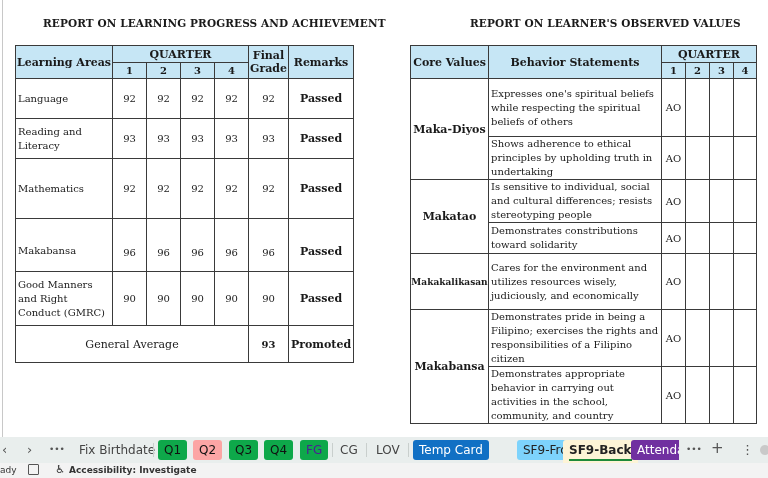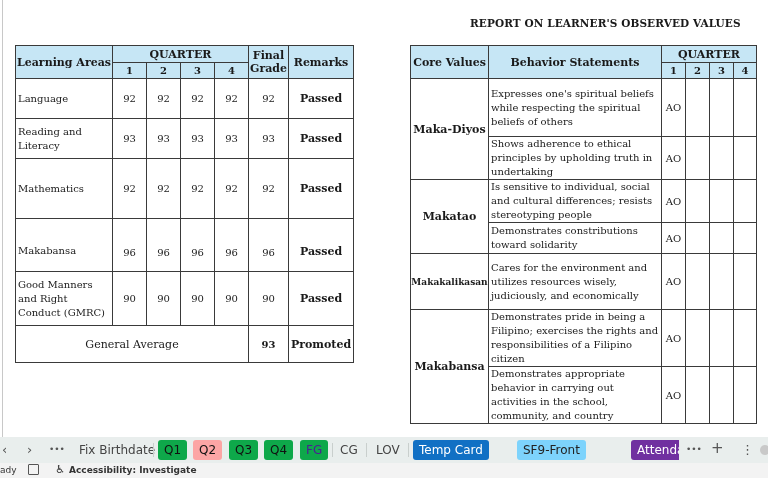--- a/index.html
+++ b/index.html
@@ -43,20 +43,21 @@
 
   .statusbar { position: absolute; left: 0; top: 463px; width: 768px; height: 15px; background: #f3f3f3; font-family: "DejaVu Sans", "Liberation Sans", sans-serif; font-size: 9px; color: #333; }
   .statusbar span { position: absolute; top: 2px; }
 </style>
 </head>
 <body>
 
 <div class="sheet">
   <div class="left-edge"></div>
 
+  <div class="title left">REPORT ON LEARNING PROGRESS AND ACHIEVEMENT</div>
   <div class="title right">REPORT ON LEARNER'S OBSERVED VALUES</div>
 
   <table id="lp-table">
     <colgroup>
       <col style="width:97px">
         <col style="width:34px">
         <col style="width:34px">
         <col style="width:34px">
         <col style="width:34px">
         <col style="width:40px">
@@ -222,20 +223,24 @@
   <div class="tab" style="left:229px;background:#0ea84a;color:#111">Q3</div>
   <div class="tab" style="left:264px;background:#0ea84a;color:#111">Q4</div>
   <div class="tab" style="left:300px;background:#0ea84a;color:#4c1d95">FG</div>
   <div class="sep" style="left:332px"></div>
   <div class="tab plain" style="left:334px">CG</div>
   <div class="sep" style="left:366px"></div>
   <div class="tab plain" style="left:370px">LOV</div>
   <div class="sep" style="left:408px"></div>
   <div class="tab" style="left:413px;background:#1170c4;color:#fff">Temp Card</div>
   <div class="tab" style="left:517px;background:#7dd3fc;color:#222">SF9-Front</div>
+  <div class="tab active" style="left:563px;height:23px">
+    <span>SF9-Back</span>
+    <span class="underline"></span>
+  </div>
   <div class="tab" style="left:631px;width:48px;background:#7030a0;color:#fff;border-radius:3px 0 0 3px">Attenda</div>
   <span class="nav" style="left:686px;font-size:9px;top:7px">•••</span>
   <span class="nav" style="left:711px;font-size:15px;top:2px">+</span>
   <span class="nav" style="left:741px">⋮</span>
   <span style="position:absolute;left:760px;top:8px;width:10px;height:10px;border-radius:5px;background:#c9c9c9"></span>
 </div>
 
 <div class="statusbar">
   <span style="left:0">ady</span>
   <span style="left:28px;top:1px;width:11px;height:11px;border:1px solid #555;border-radius:1px"></span>

